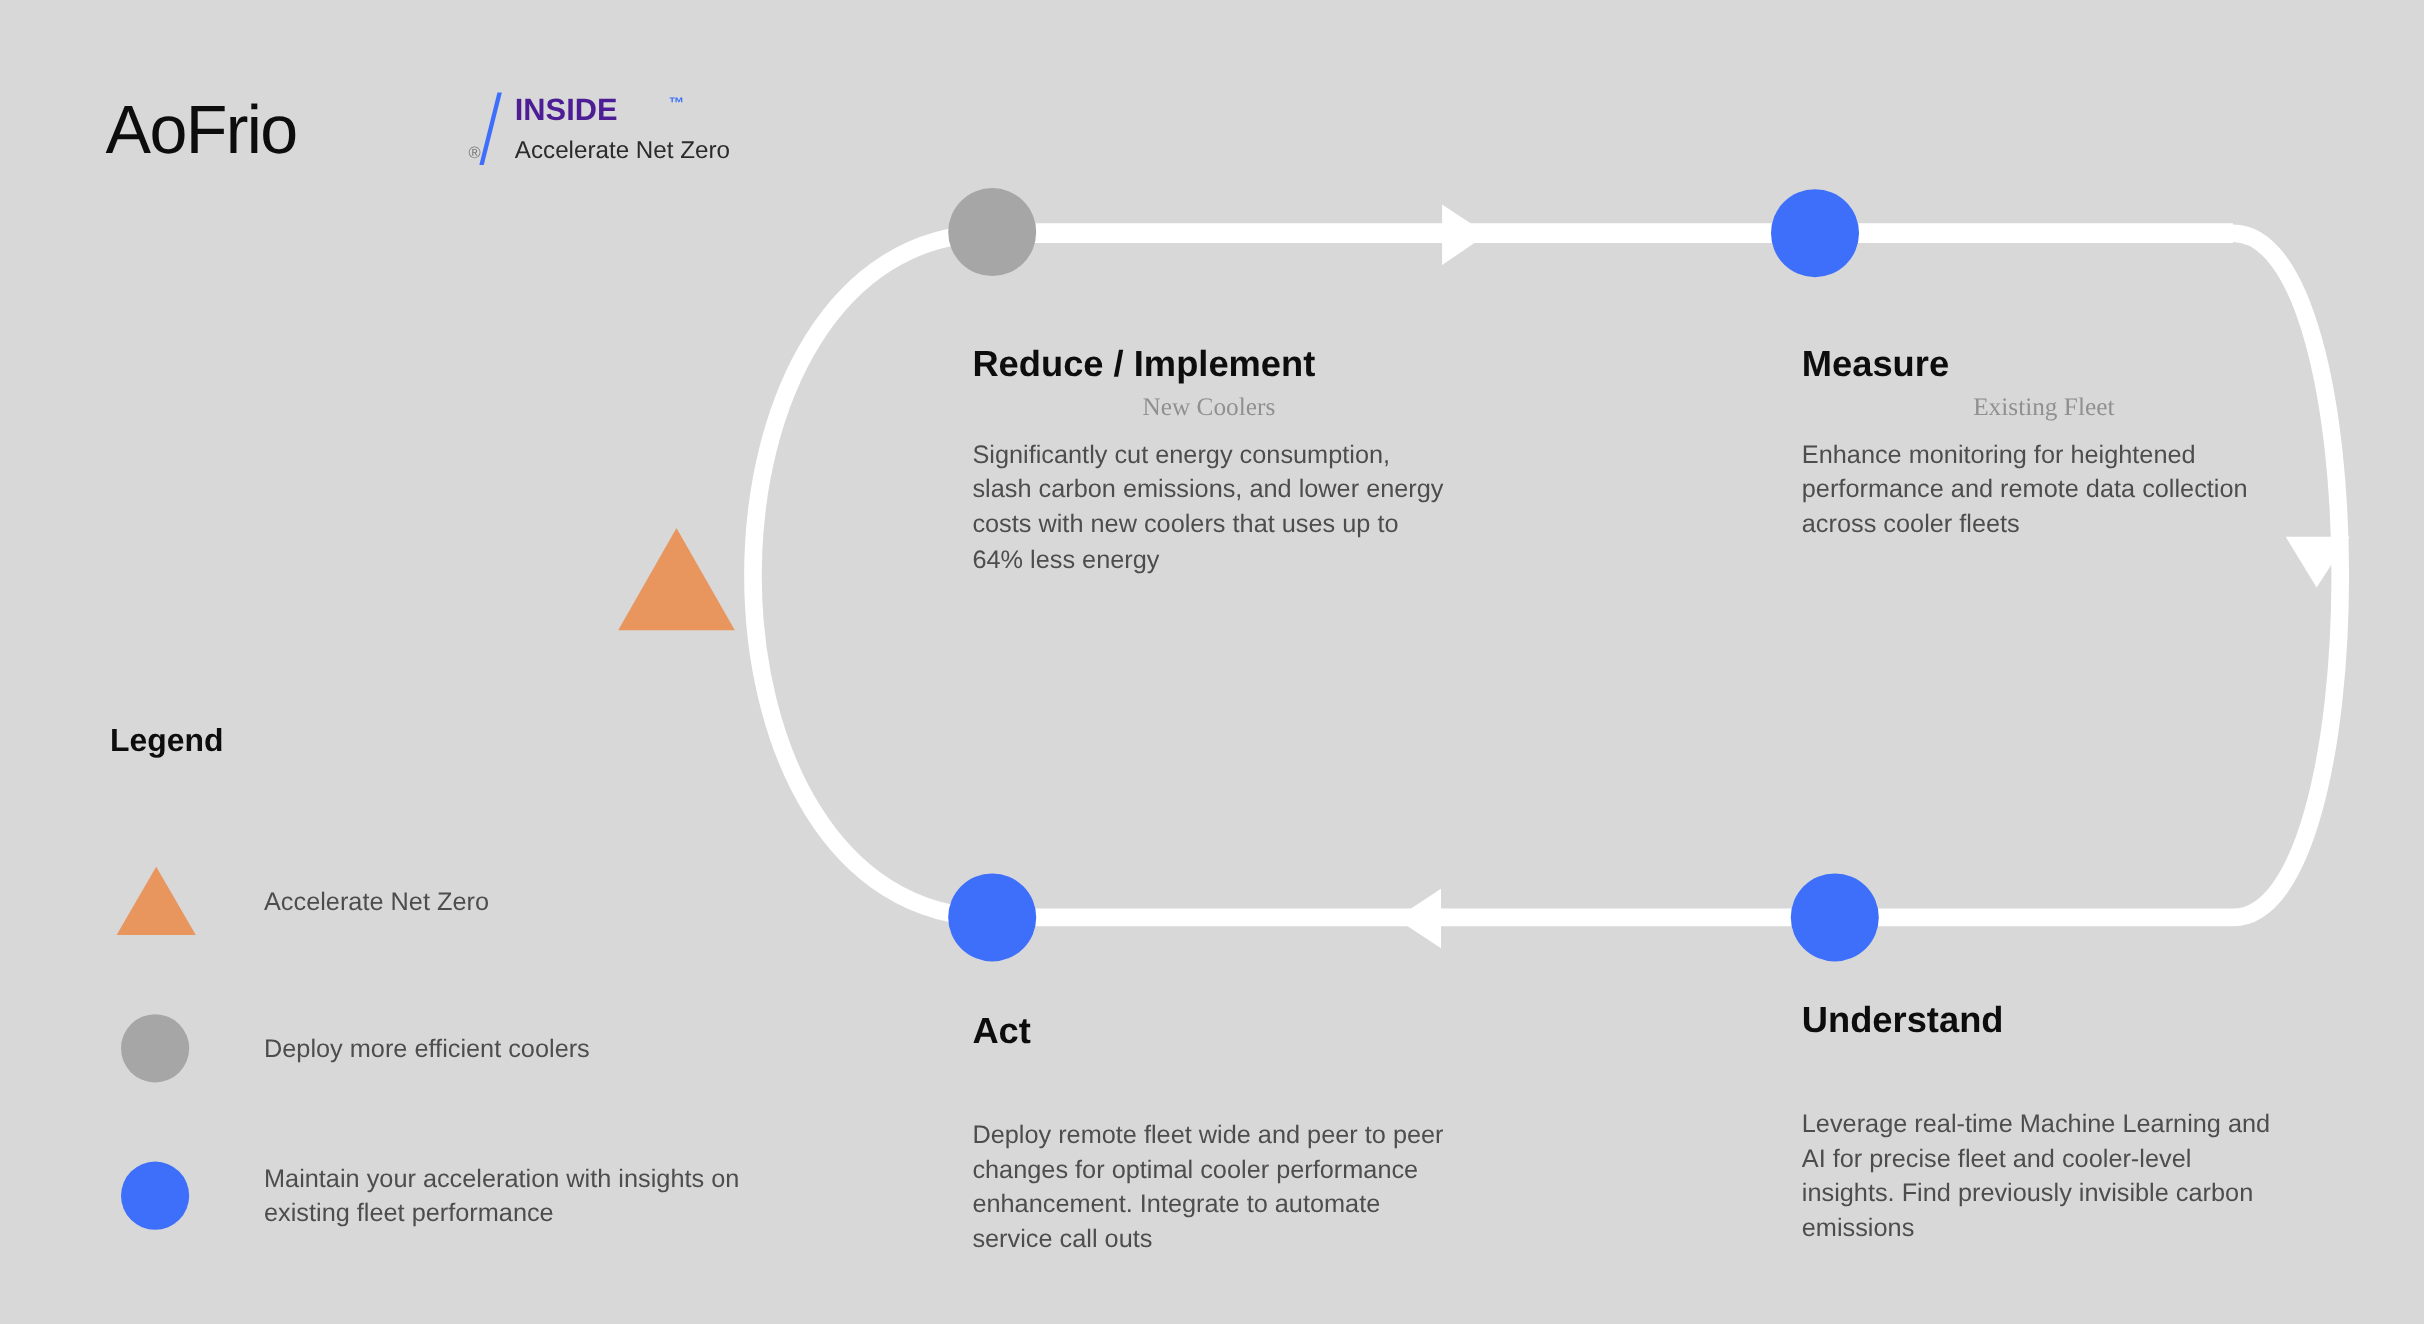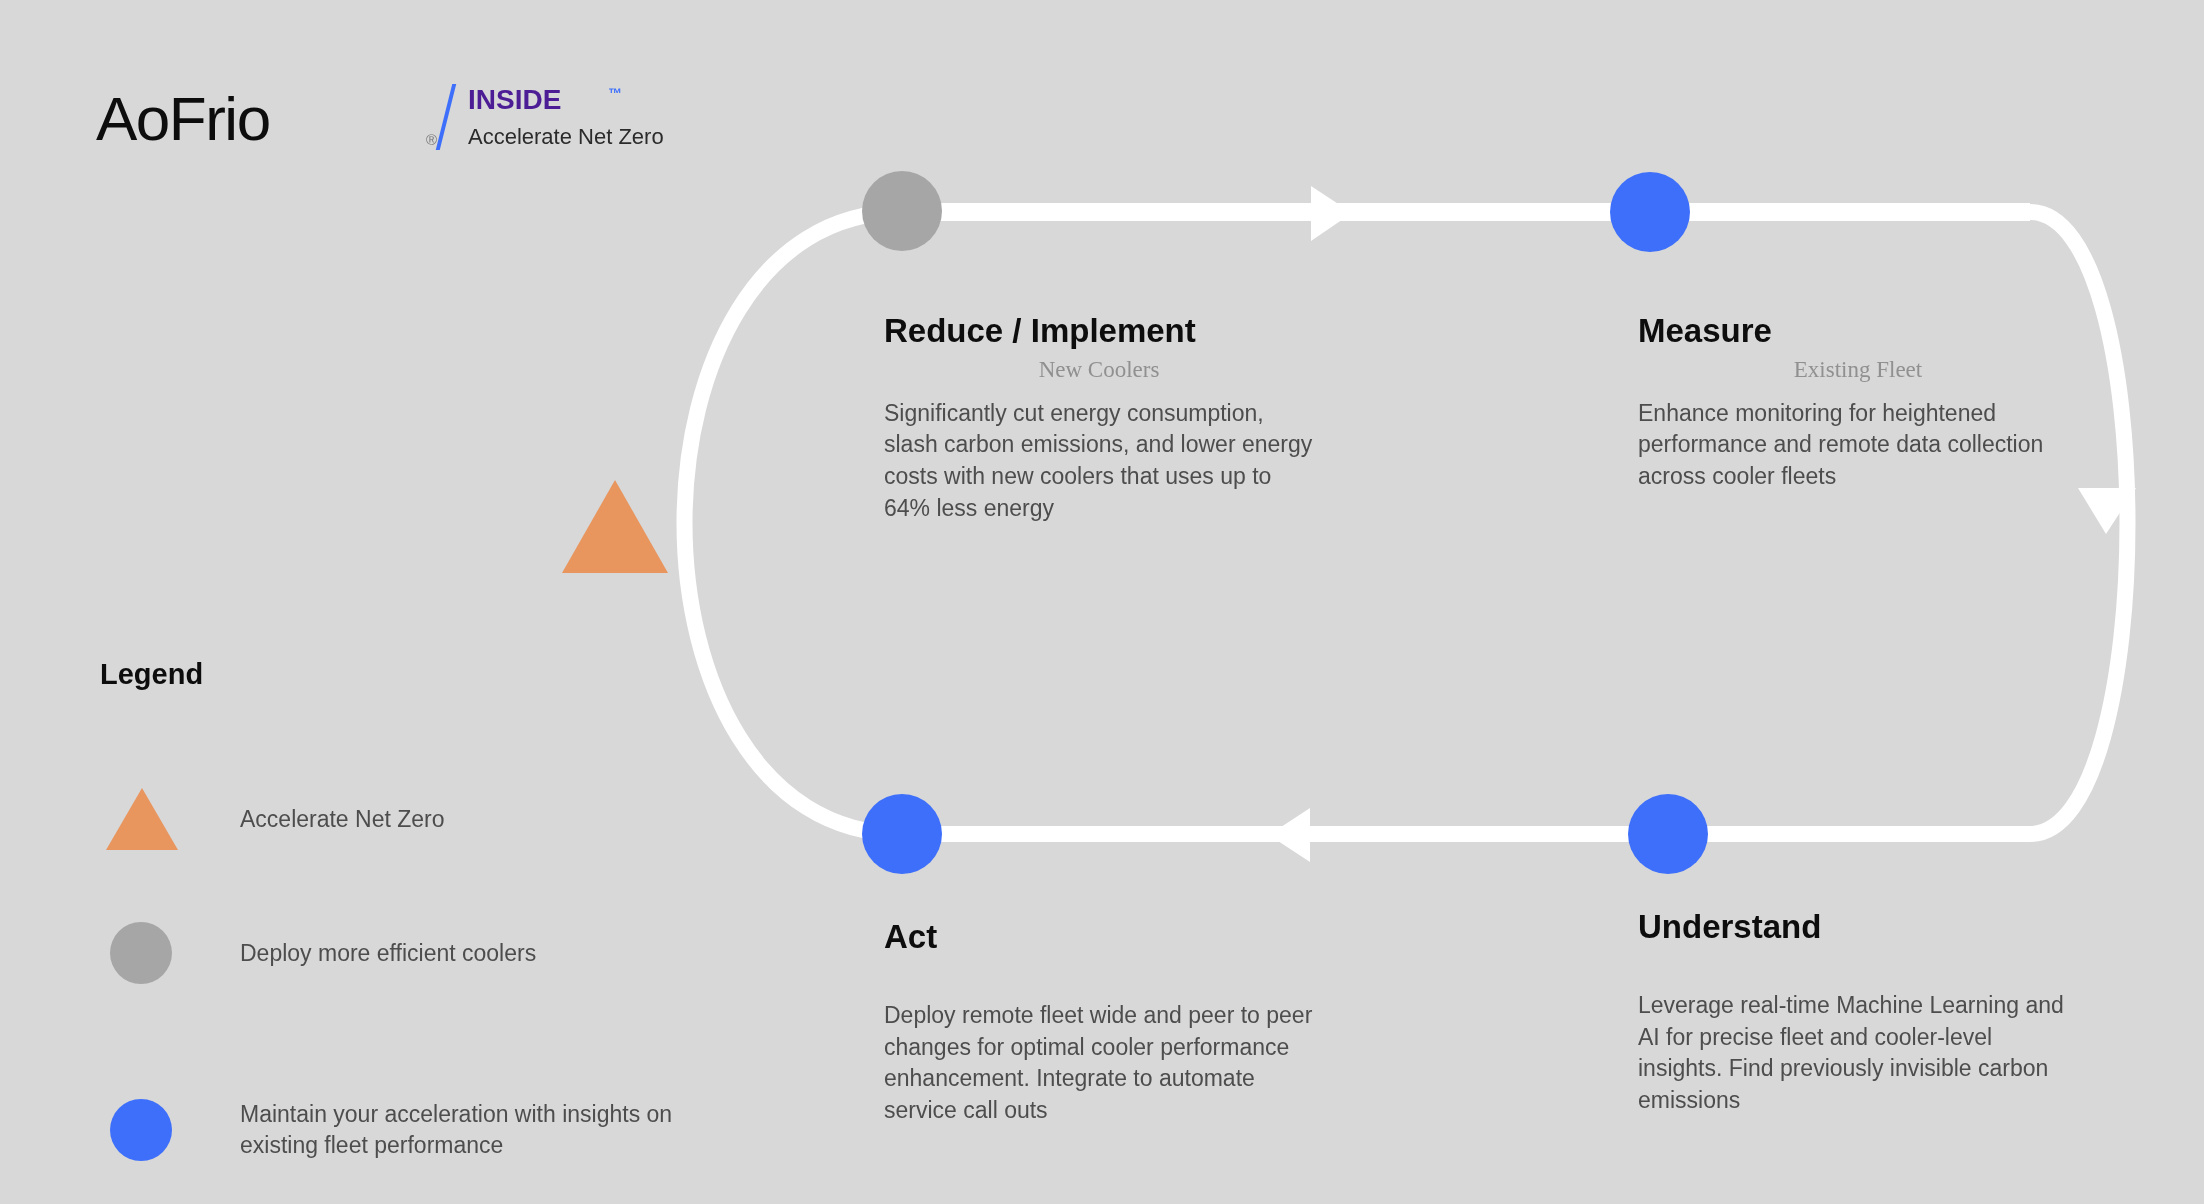--- a/index.html
+++ b/index.html
@@ -154,21 +154,21 @@
     font-family: Liberation Serif, serif;
     text-align: center;
   }
   .stage-body {
     font-size: 23px;
     color: #4d4d4d;
     line-height: 1.38;
     margin: 0;
     font-family: "Liberation Sans", sans-serif;
   }
-  .stage-body.gap-top { margin-top: 44px; }
+  .stage-body.gap-top { margin-top: 60px; }
 
   #block-reduce { left: 884px; top: 312px; width: 430px; }
   #block-measure { left: 1638px; top: 312px; width: 440px; }
   #block-act { left: 884px; top: 918px; width: 430px; }
   #block-understand { left: 1638px; top: 908px; width: 440px; }
 
   
   #legend {
     position: absolute;
     left: 100px;
@@ -185,21 +185,21 @@
   }
   .legend-row {
     position: absolute;
     left: 0;
     width: 600px;
     display: flex;
     align-items: center;
   }
   #legend-row-0 { top: 128px; }
   #legend-row-1 { top: 262px; }
-  #legend-row-2 { top: 396px; margin-top: 43px; }
+  #legend-row-2 { top: 396px; }
 
   .legend-marker-cell {
     width: 140px;
     flex: 0 0 140px;
     display: flex;
     justify-content: flex-start;
     align-items: center;
   }
   .legend-tri {
     width: 0; height: 0;

